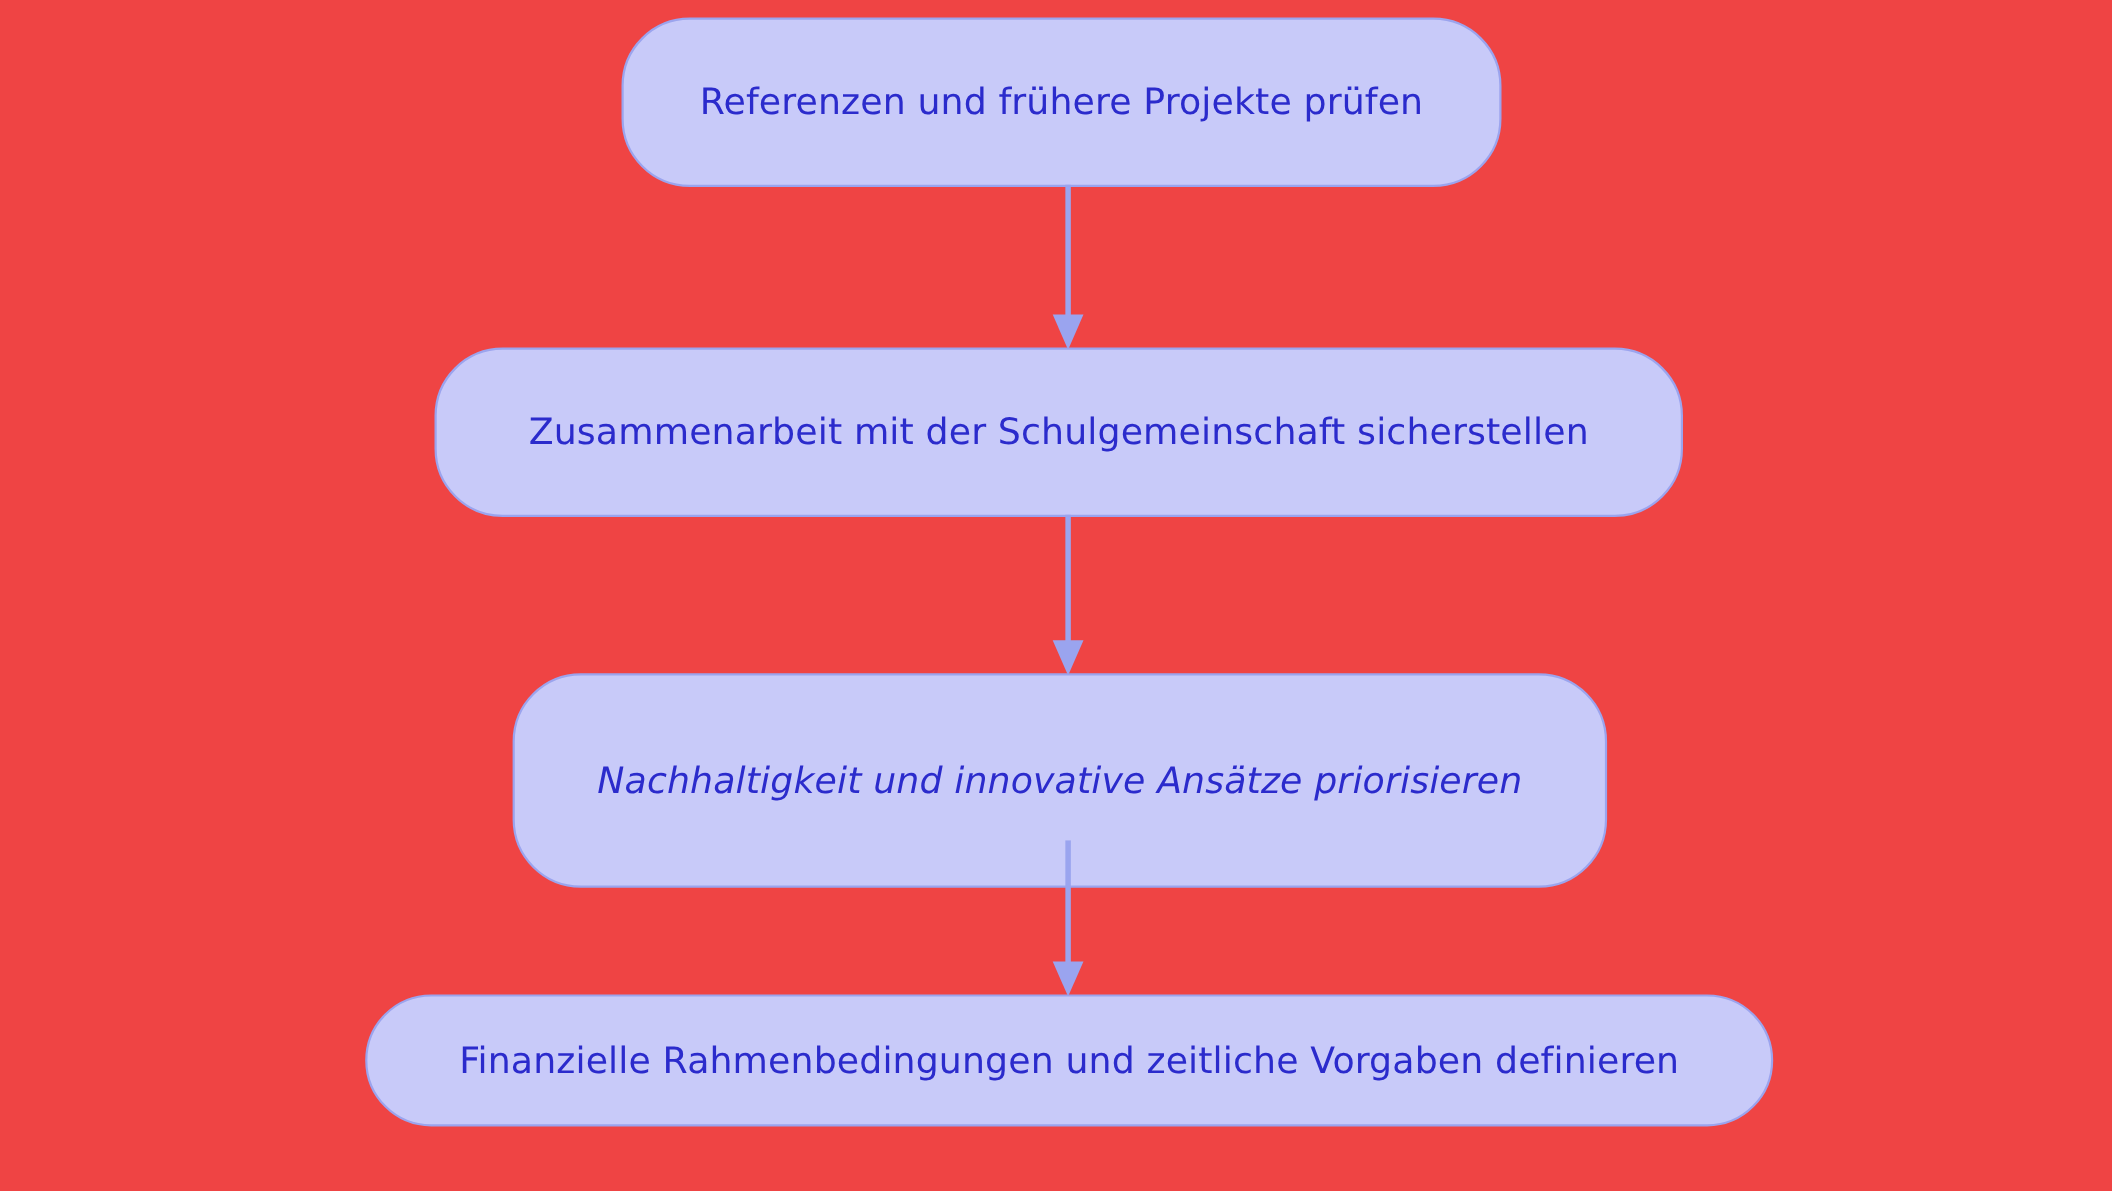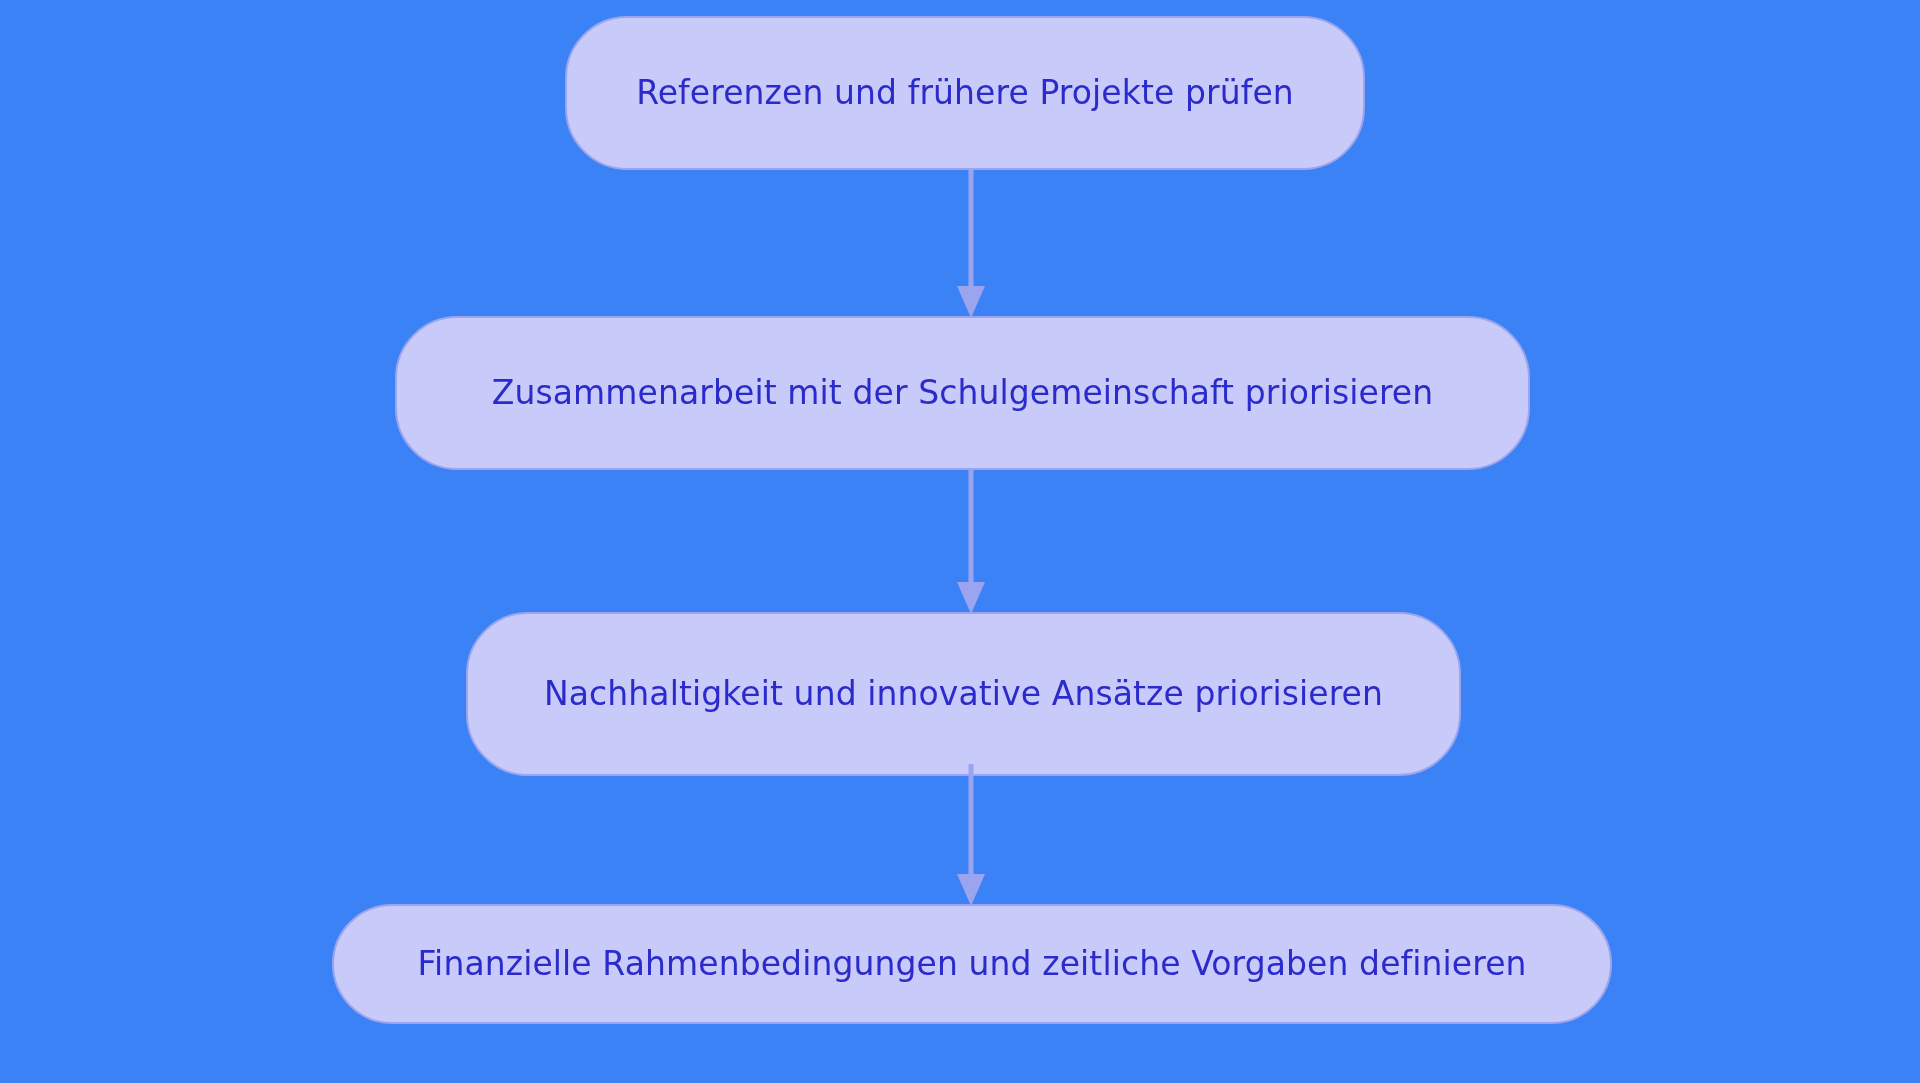--- a/index.html
+++ b/index.html
@@ -11,21 +11,21 @@
     width: 1920px;
     height: 1083px;
     background: #ffffff;
     font-family: "DejaVu Sans", "Liberation Sans", sans-serif;
     overflow: hidden;
   }
   #flowchart-canvas {
     position: relative;
     width: 1920px;
     height: 1083px;
-    background: #3b82f6;
+    background: #ef4444;
   }
   .node {
     position: absolute;
     box-sizing: border-box;
     display: flex;
     align-items: center;
     justify-content: center;
     background: #c8caf9;
     border: 2px solid #9ba4ee;
     border-radius: 62px;
@@ -44,21 +44,21 @@
     position: absolute;
     pointer-events: none;
   }
   .edge svg {
     display: block;
     overflow: visible;
   }
   
   #node-0 { left: 565px;  top: 16px;   width: 800px;  height: 154px; }
   #node-1 { left: 395px;  top: 316px;  width: 1135px; height: 154px; }
-  #node-2 { left: 466px;  top: 612px;  width: 995px;  height: 164px; }
+  #node-2 { left: 466px;  top: 612px;  width: 995px;  height: 195px; font-style: italic; }
   #node-3 { left: 332px;  top: 904px;  width: 1280px; height: 120px; }
 
   #edge-0 { left: 946px; top: 168px; width: 50px; height: 152px; }
   #edge-1 { left: 946px; top: 468px; width: 50px; height: 148px; }
   #edge-2 { left: 946px; top: 764px; width: 50px; height: 144px; }
 </style>
 </head>
 <body>
 
 <div id="flowchart-canvas">
@@ -68,21 +68,21 @@
   </div>
 
   <div class="edge" id="edge-0">
     <svg width="50" height="152" viewBox="0 0 50 152" xmlns="http://www.w3.org/2000/svg" aria-hidden="true">
       <line x1="25" y1="0" x2="25" y2="122" stroke="#9aa4ef" stroke-width="5"></line>
       <polygon points="11,118 39,118 25,150" fill="#9aa4ef"></polygon>
     </svg>
   </div>
 
   <div class="node" id="node-1">
-    <span class="node-label">Zusammenarbeit mit der Schulgemeinschaft priorisieren</span>
+    <span class="node-label">Zusammenarbeit mit der Schulgemeinschaft sicherstellen</span>
   </div>
 
   <div class="edge" id="edge-1">
     <svg width="50" height="148" viewBox="0 0 50 148" xmlns="http://www.w3.org/2000/svg" aria-hidden="true">
       <line x1="25" y1="0" x2="25" y2="118" stroke="#9aa4ef" stroke-width="5"></line>
       <polygon points="11,114 39,114 25,146" fill="#9aa4ef"></polygon>
     </svg>
   </div>
 
   <div class="node" id="node-2">

